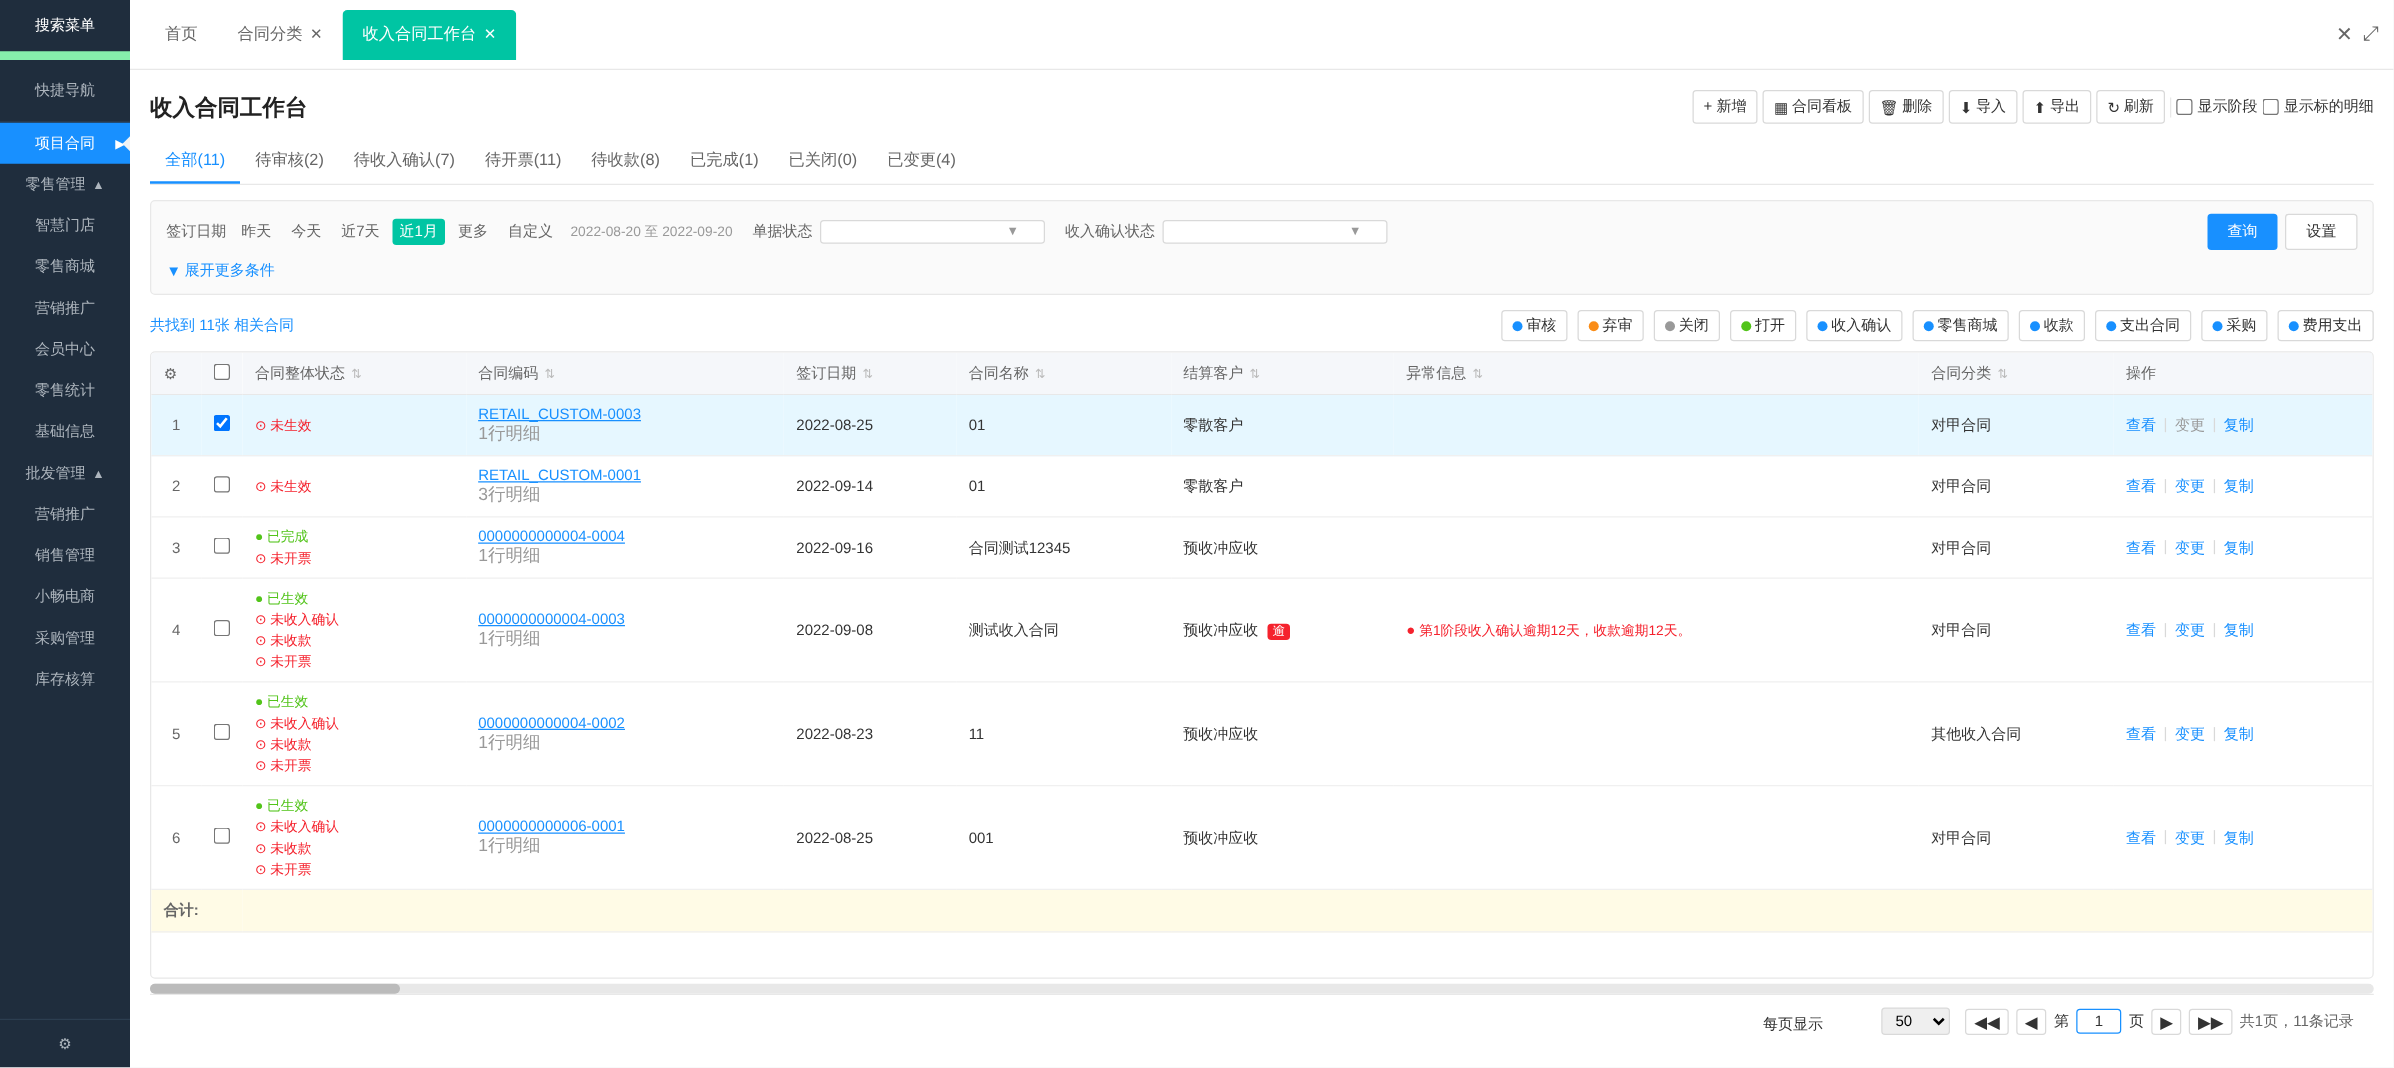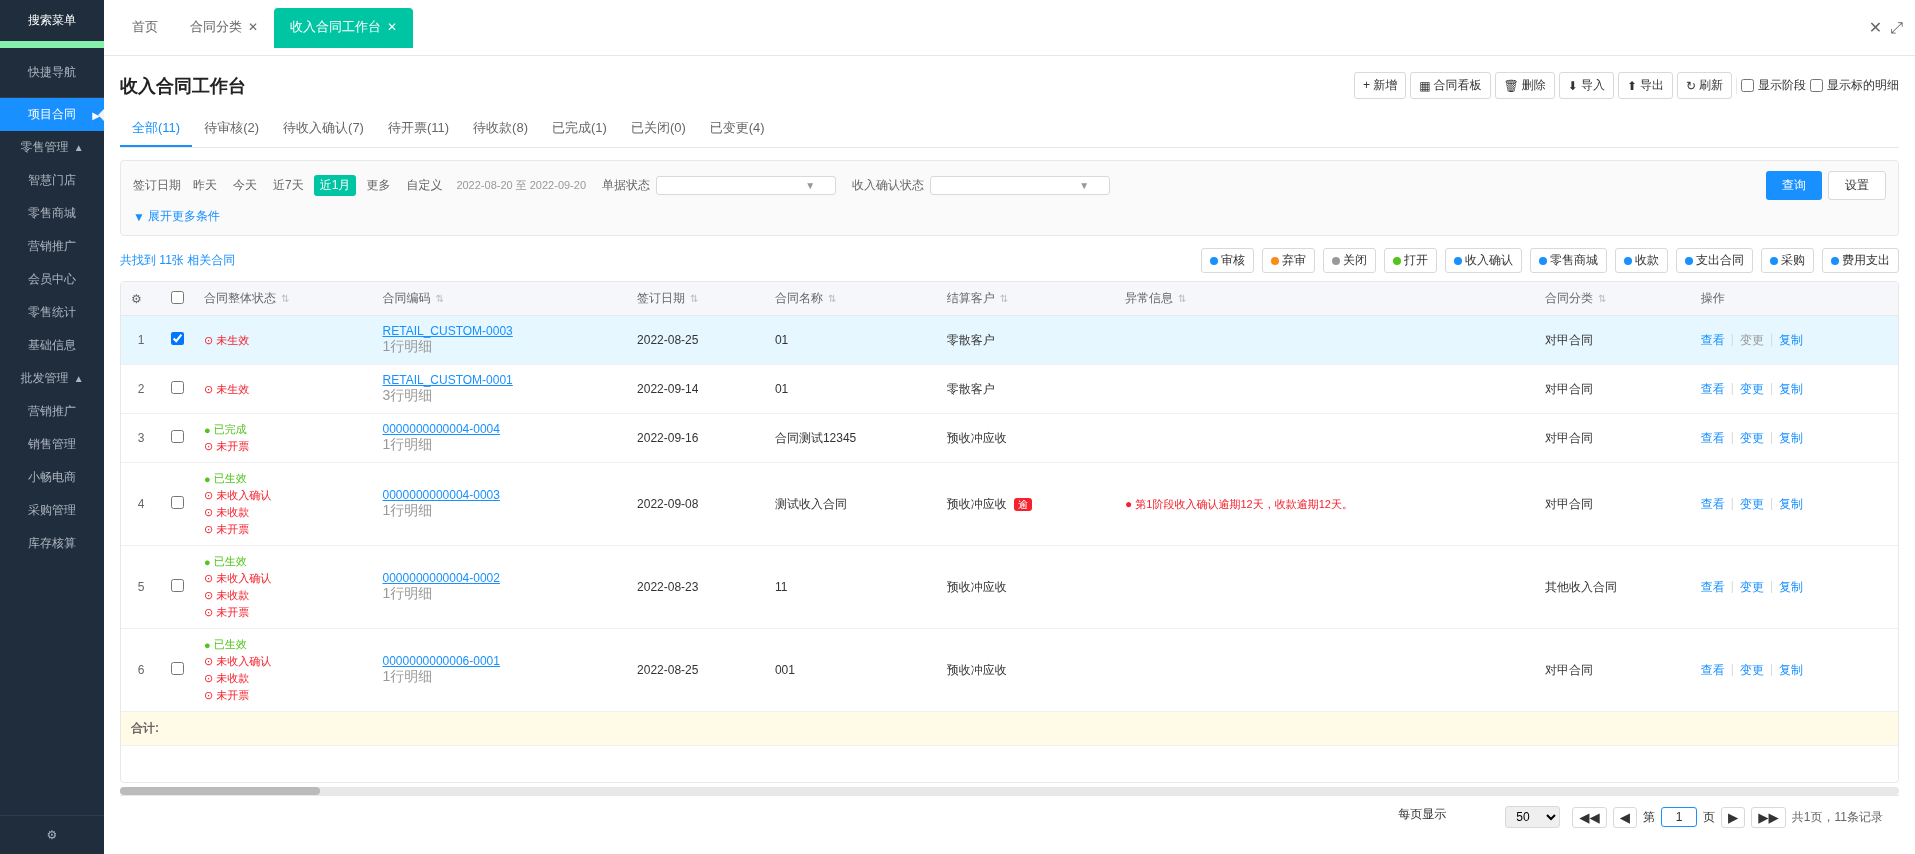--- a/index.html
+++ b/index.html
@@ -94,21 +94,21 @@
     .op-btns { display: flex; gap: 6px; }
     .op-btn { color: #1890ff; cursor: pointer; font-size: 12px; }
     .op-sep { color: #d9d9d9; }
     
     
     .error-msg { color: #f5222d; font-size: 11px; }
     .error-icon { color: #f5222d; font-size: 12px; }
     
     
     .table-footer { display: flex; align-items: center; justify-content: flex-end; padding: 10px 16px; border-top: 1px solid #e8e8e8; background: #fff; gap: 12px; flex-shrink: 0; }
-    .page-size-select { display: flex; align-items: flex-start; gap: 12px; font-size: 12px; }
+    .page-size-select { display: flex; align-items: flex-end; gap: 0; font-size: 12px; }
     .page-select { border: 1px solid #d9d9d9; border-radius: 3px; padding: 2px 6px; font-size: 12px; margin-left: 47px; }
     .pagination { display: flex; align-items: center; gap: 6px; font-size: 12px; }
     .page-btn { border: 1px solid #d9d9d9; background: #fff; border-radius: 3px; padding: 2px 6px; cursor: pointer; color: #333; }
     .page-current { border: 1px solid #1890ff; background: #fff; border-radius: 3px; padding: 2px 8px; color: #333; font-size: 12px; }
     .page-total { color: #666; font-size: 12px; }
 
     
     .summary-row td { background: #fffbe6 !important; font-weight: bold; color: #666; }
     
     .checkbox-cell { width: 30px; text-align: center; }

